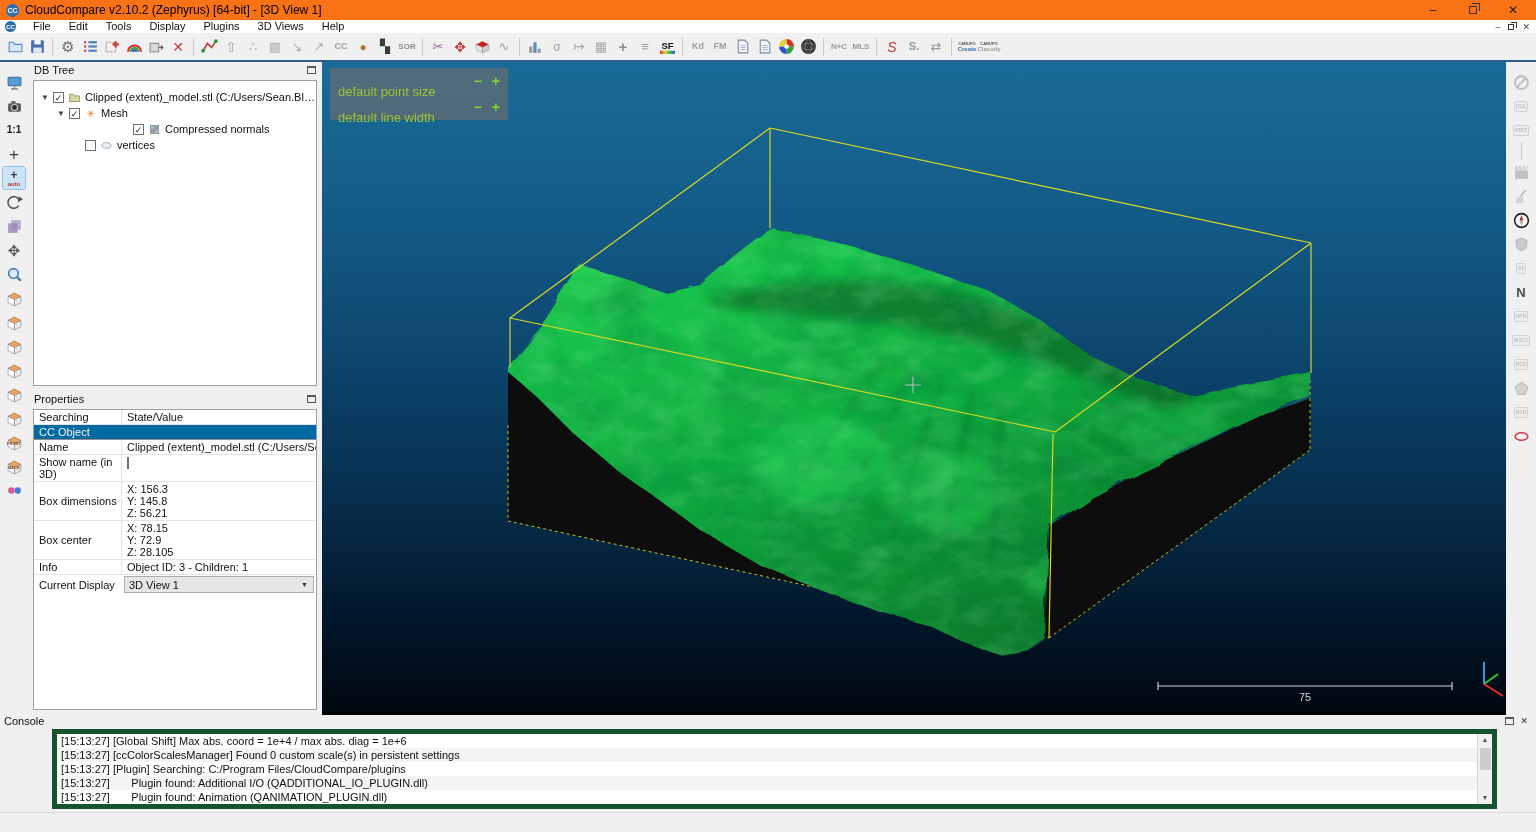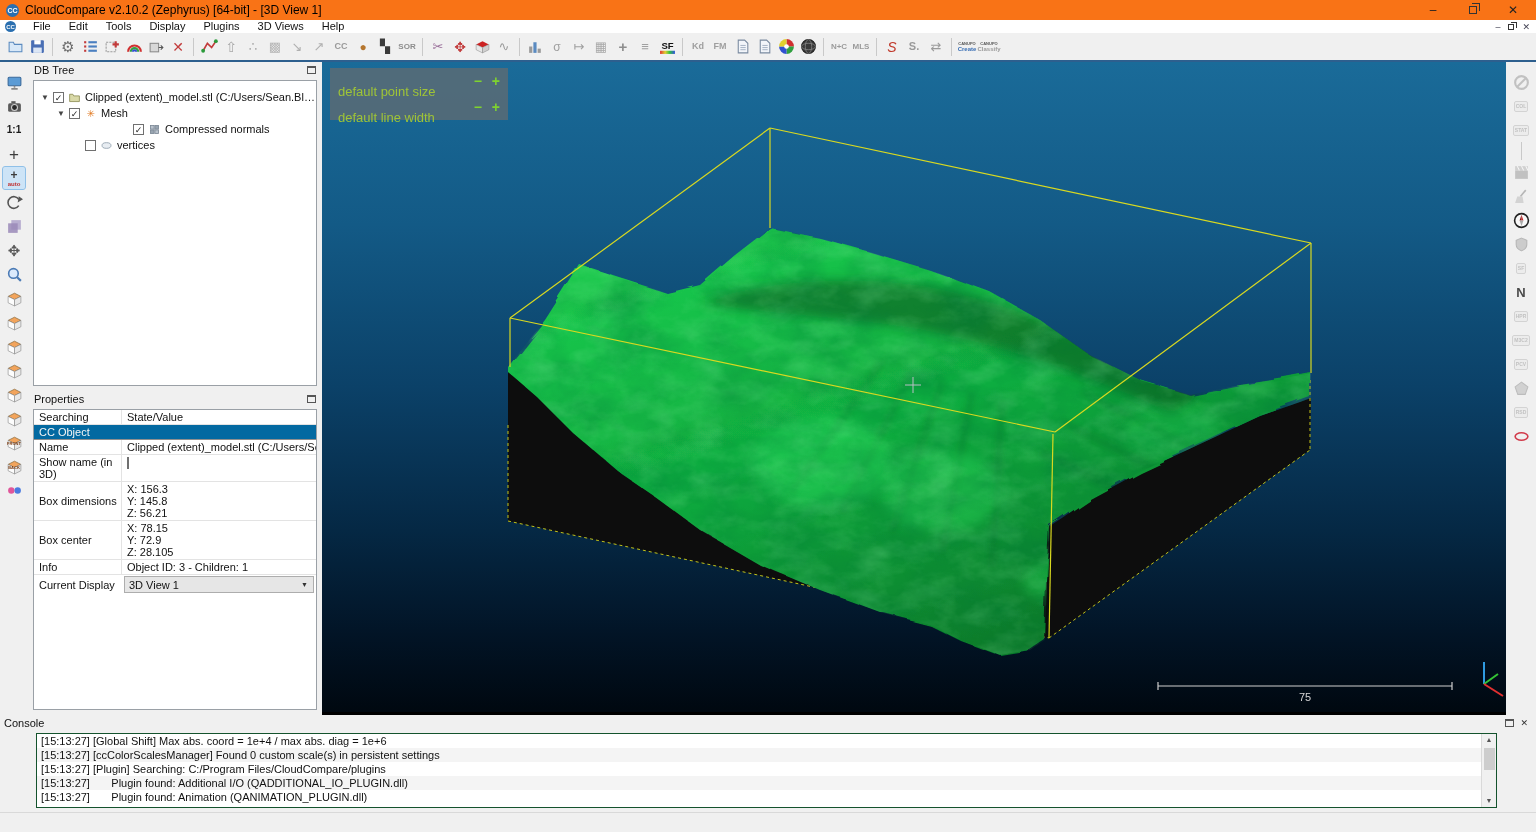--- a/index.html
+++ b/index.html
@@ -83,21 +83,21 @@
   .vpsvg{position:absolute;left:0;top:0;}
   .overlaybox{position:absolute;left:8px;top:6px;width:178px;}
   .ovrow{height:26px;background:rgba(96,108,114,.78);display:flex;align-items:center;
     font-size:13px;color:#9fc437;padding:0 8px;margin-bottom:0;}
   .ovrow .lbl{flex:1;margin-top:20px;}
   .ovbtn{color:#7fd32f;font-weight:bold;font-size:14px;margin-left:10px;}
 
   
   .console{height:97px;background:#f0f0f0;display:flex;flex-direction:column;}
   .chead{height:16px;display:flex;align-items:center;font-size:11px;color:#111;padding:0 8px 0 4px;}
-  .clist{margin:2px 39px 4px 36px;background:#fff;border:1px solid #14532d;flex:1;display:flex;position:relative;}
+  .clist{margin:2px 39px 4px 52px;background:#fff;border:5px solid #14532d;flex:1;display:flex;position:relative;}
   .clines{flex:1;overflow:hidden;}
   .cline{height:14px;line-height:14px;font-size:11px;color:#111;padding-left:4px;white-space:pre;}
   .cline:nth-child(even){background:#f4f4f4;}
   .cscroll{width:15px;background:#f0f0f0;border-left:1px solid #d9d9d9;display:flex;flex-direction:column;align-items:center;}
   .cscroll .sarr{font-size:7px;color:#555;height:12px;line-height:12px;}
   .cthumb{width:11px;height:22px;background:#cdcdcd;margin-top:2px;}
   .cscroll .sp{flex:1;}
 
   .statusbar{height:20px;background:#f0f0f0;border-top:1px solid #d9d9d9;}
 </style>

